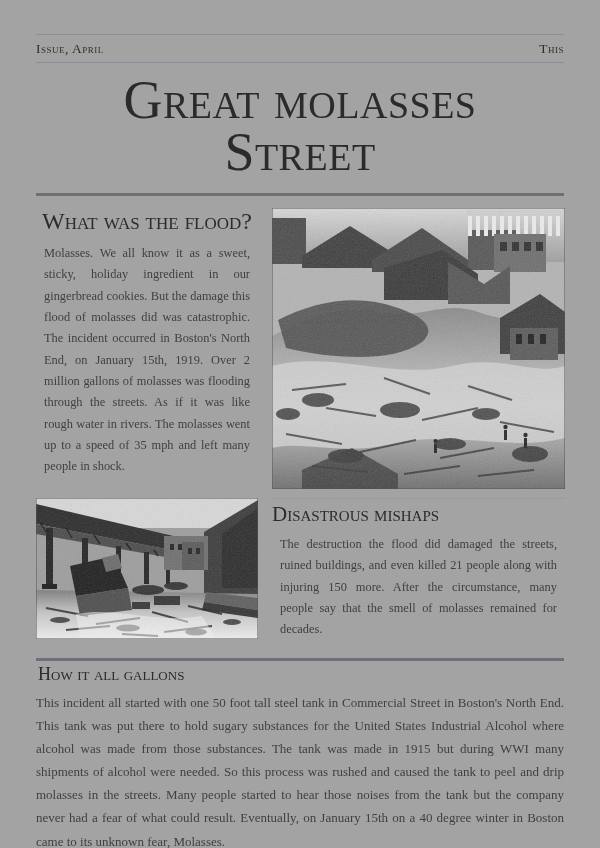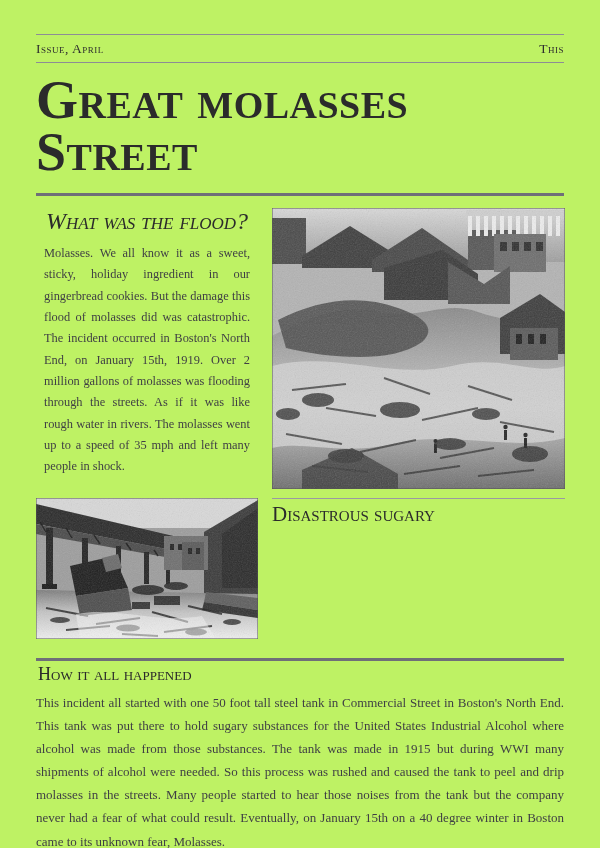--- a/index.html
+++ b/index.html
@@ -4,21 +4,21 @@
 <style>
   html, body {
     margin: 0;
     padding: 0;
     background: #ffffff;
   }
   .page {
     position: relative;
     width: 600px;
     height: 848px;
-    background: #bef264;
+    background: #a3a3a3;
     box-sizing: border-box;
     font-family: "Liberation Serif", "DejaVu Serif", serif;
     color: #3a3a3a;
     overflow: hidden;
   }
 
   
   .masthead {
     position: absolute;
     left: 36px;
@@ -40,44 +40,43 @@
     letter-spacing: 0.5px;
     color: #2e2e2e;
   }
   .rule-under-issue {
     border-top: 1px solid #8d8d95;
     width: 100%;
     height: 0;
   }
   .paper-title {
     font-variant: small-caps;
-    text-align: left;
+    text-align: center;
     font-size: 54px;
     line-height: 0.96;
     letter-spacing: 0.5px;
     color: #2b2b2b;
     margin: 12px 0 0 0;
-    font-weight: bold;
+    font-weight: normal;
   }
   .rule-thick {
     border-top: 3px solid #6f6f78;
     width: 100%;
     height: 0;
     margin-top: 14px;
   }
 
   .headline-lg {
     font-variant: small-caps;
     font-size: 24px;
     line-height: 1.12;
     text-align: center;
     font-weight: normal;
     color: #2b2b2b;
     margin: 0 0 4px 0;
-    font-style: italic;
   }
   .headline-md {
     font-variant: small-caps;
     font-size: 21px;
     line-height: 1.1;
     font-weight: normal;
     color: #2b2b2b;
     margin: 2px 0 2px 0;
   }
   .headline-sm {
@@ -395,22 +394,23 @@
 
       <path d="M40,116 C80,108 120,126 166,118 L180,141 L44,141 Z" fill="#f2f2f2" opacity="0.55"></path>
 
       <rect width="222" height="141" filter="url(#grain2)" fill="#808080" opacity="0.5"></rect>
       <rect width="222" height="141" fill="none" stroke="#555" stroke-width="1"></rect>
     </svg>
   </div>
 
   <div class="section-right-text">
     <div class="rule-thin-right"></div>
-    <h2 class="headline-md">Disastrous sugary</h2>
+    <h2 class="headline-md">Disastrous mishaps</h2>
+    <p class="body-text">The destruction the flood did damaged the streets, ruined buildings, and  even killed 21 people along with injuring 150 more. After the circumstance, many people say that the smell of molasses remained for decades.</p>
   </div>
 
   <div class="bottom-section">
     <div class="rule-thick-bottom"></div>
-    <h2 class="headline-sm">How it all happened</h2>
+    <h2 class="headline-sm">How it all gallons</h2>
     <p class="body-text-wide">This incident all started with one 50 foot tall steel tank in Commercial Street in Boston's North End. This tank was put there to hold sugary substances for the United States Industrial Alcohol where alcohol was made from those substances. The tank was made in 1915 but during WWI many shipments of alcohol were needed. So this process was rushed and caused the tank to peel and drip molasses in the streets. Many people started to hear those noises from the tank but the company never had a fear of what could result. Eventually, on January 15th on a 40 degree winter in Boston came to its unknown fear, Molasses.</p>
   </div>
 
 </div>
 
 </body></html>

